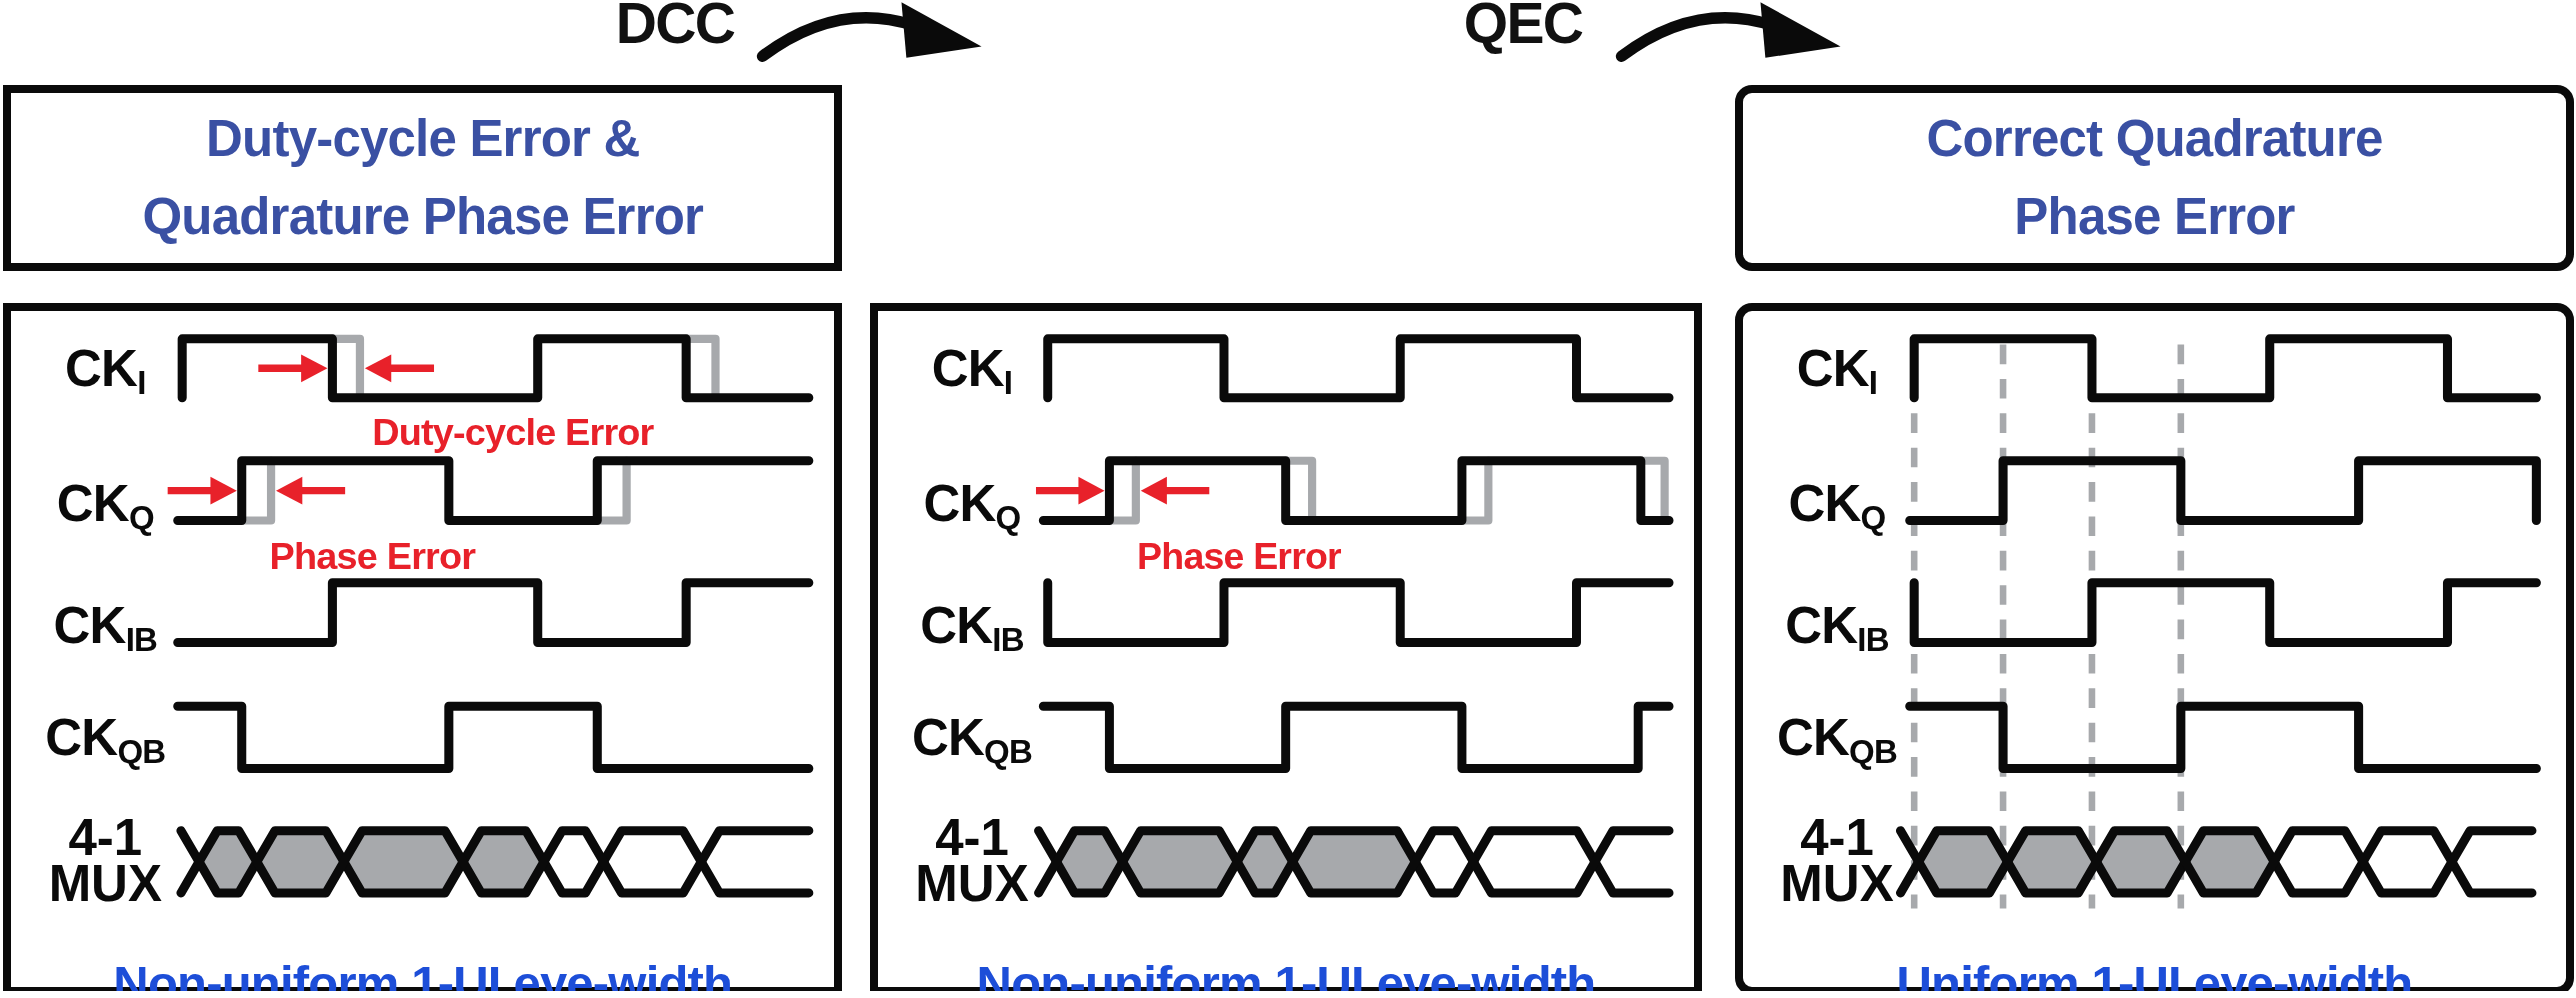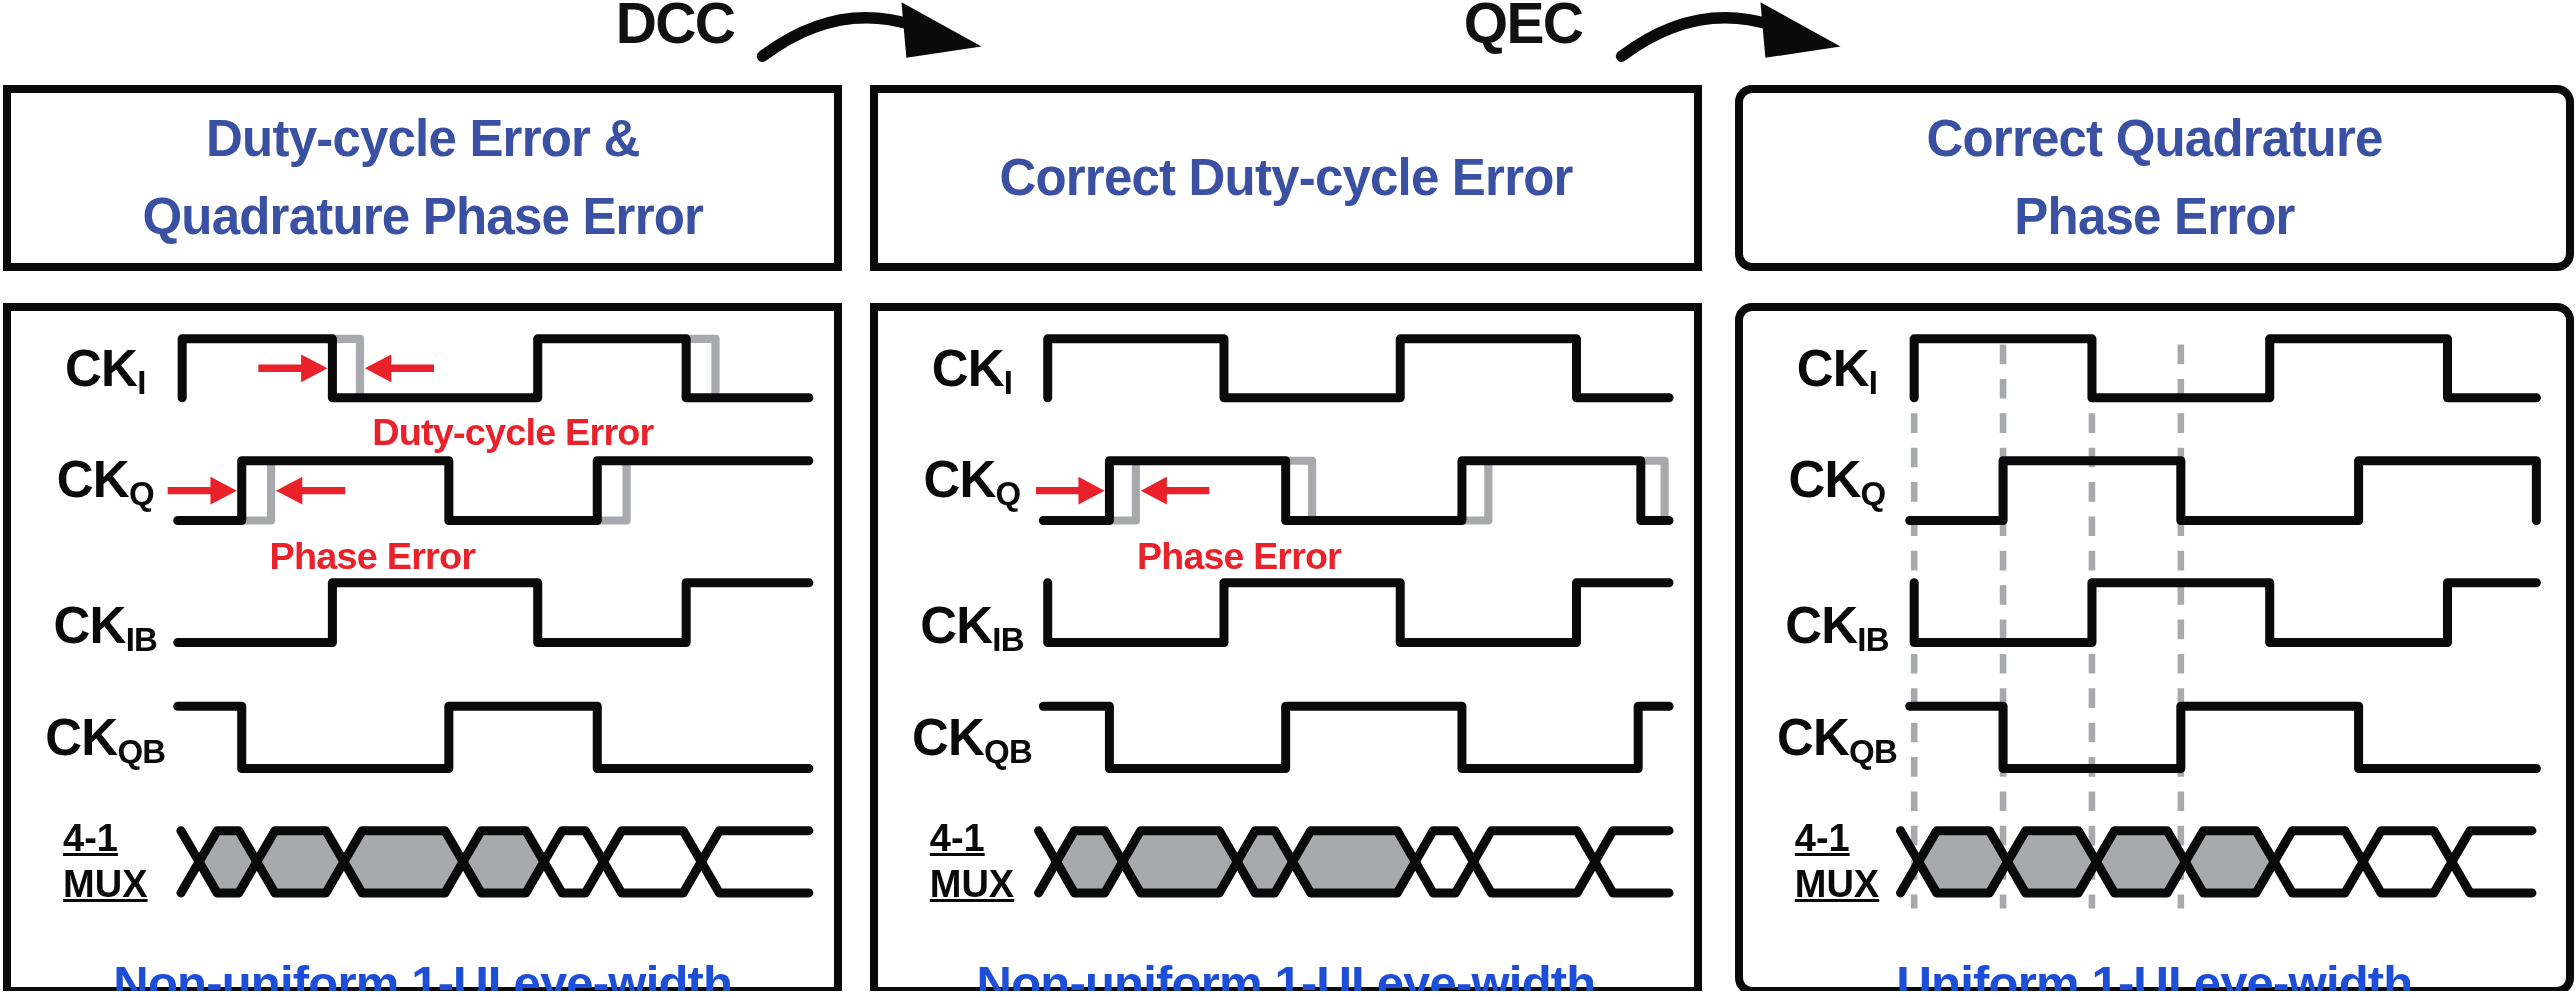--- a/index.html
+++ b/index.html
@@ -27,25 +27,25 @@
 
   .wave-box{position:absolute;top:303px;height:692px;background:#fff;border:8.2px solid #0a0a0a;
     box-sizing:border-box;}
   .wave-box svg.canvas{position:absolute;left:0;top:0;width:100%;height:100%;}
 
   .row-label{position:absolute;left:94px;transform:translate(-50%,-50%);color:#0a0a0a;
     font-weight:bold;white-space:nowrap;}
   .row-label .ck{font-size:51px;letter-spacing:-0.8px;}
   .row-label .sub{font-size:33px;position:relative;top:8.2px;letter-spacing:-0.8px;}
   .y-cki{top:57px;text-align:right;}
-  .y-ckq{top:168px;}
+  .y-ckq{top:192px;}
   .y-ckib{top:314px;}
   .y-ckqb{top:426px;}
   .y-mux{top:550px;}
-  .mux-label{font-size:38px;line-height:46px;letter-spacing:0px;text-decoration:underline;}
+  .mux-label{text-align:center;font-size:51px;line-height:46px;letter-spacing:0px;}
   .bottom-label{position:absolute;left:50%;top:672px;transform:translate(-50%,-50%);
     color:#1d4ed8;font-weight:bold;font-size:49px;letter-spacing:-0.8px;white-space:nowrap;}
 </style>
 </head>
 <body>
 
 <div class="figure">
 
   <div class="flow-label dcc">DCC</div>
   <svg class="flow-arrow a1" viewBox="0 0 290 96">
@@ -55,24 +55,20 @@
 
   <div class="flow-label qec">QEC</div>
   <svg class="flow-arrow a2" viewBox="0 0 290 96">
     <path d="M 8 66 Q 98 -2 192 28" fill="none" stroke="#0a0a0a" stroke-width="14" stroke-linecap="round"></path>
     <polygon points="178,0 276,54 184,68" fill="#0a0a0a"></polygon>
   </svg>
 
   <div class="title-box c1">
     <div class="title-line">Duty-cycle Error &amp;</div>
     <div class="title-line">Quadrature Phase Error</div>
-  </div>
-  <div class="title-box c2">
-    <div class="title-line">Correct Duty-cycle Error</div>
-    <div class="title-line"></div>
   </div>
   <div class="title-box c3">
     <div class="title-line">Correct Quadrature</div>
     <div class="title-line">Phase Error</div>
   </div>
 
   <div class="wave-box c1">
     <svg class="canvas" id="wave-svg-0" viewBox="0 0 1000 826" preserveAspectRatio="none">
         <polygon points="228.52,673 250.52,635 276.72,635 298.72,673 276.72,711 250.52,711" fill="#a7a9ac"></polygon>
         <polygon points="298.72,673 320.72,635 382.56,635 404.56,673 382.56,711 320.72,711" fill="#a7a9ac"></polygon>

